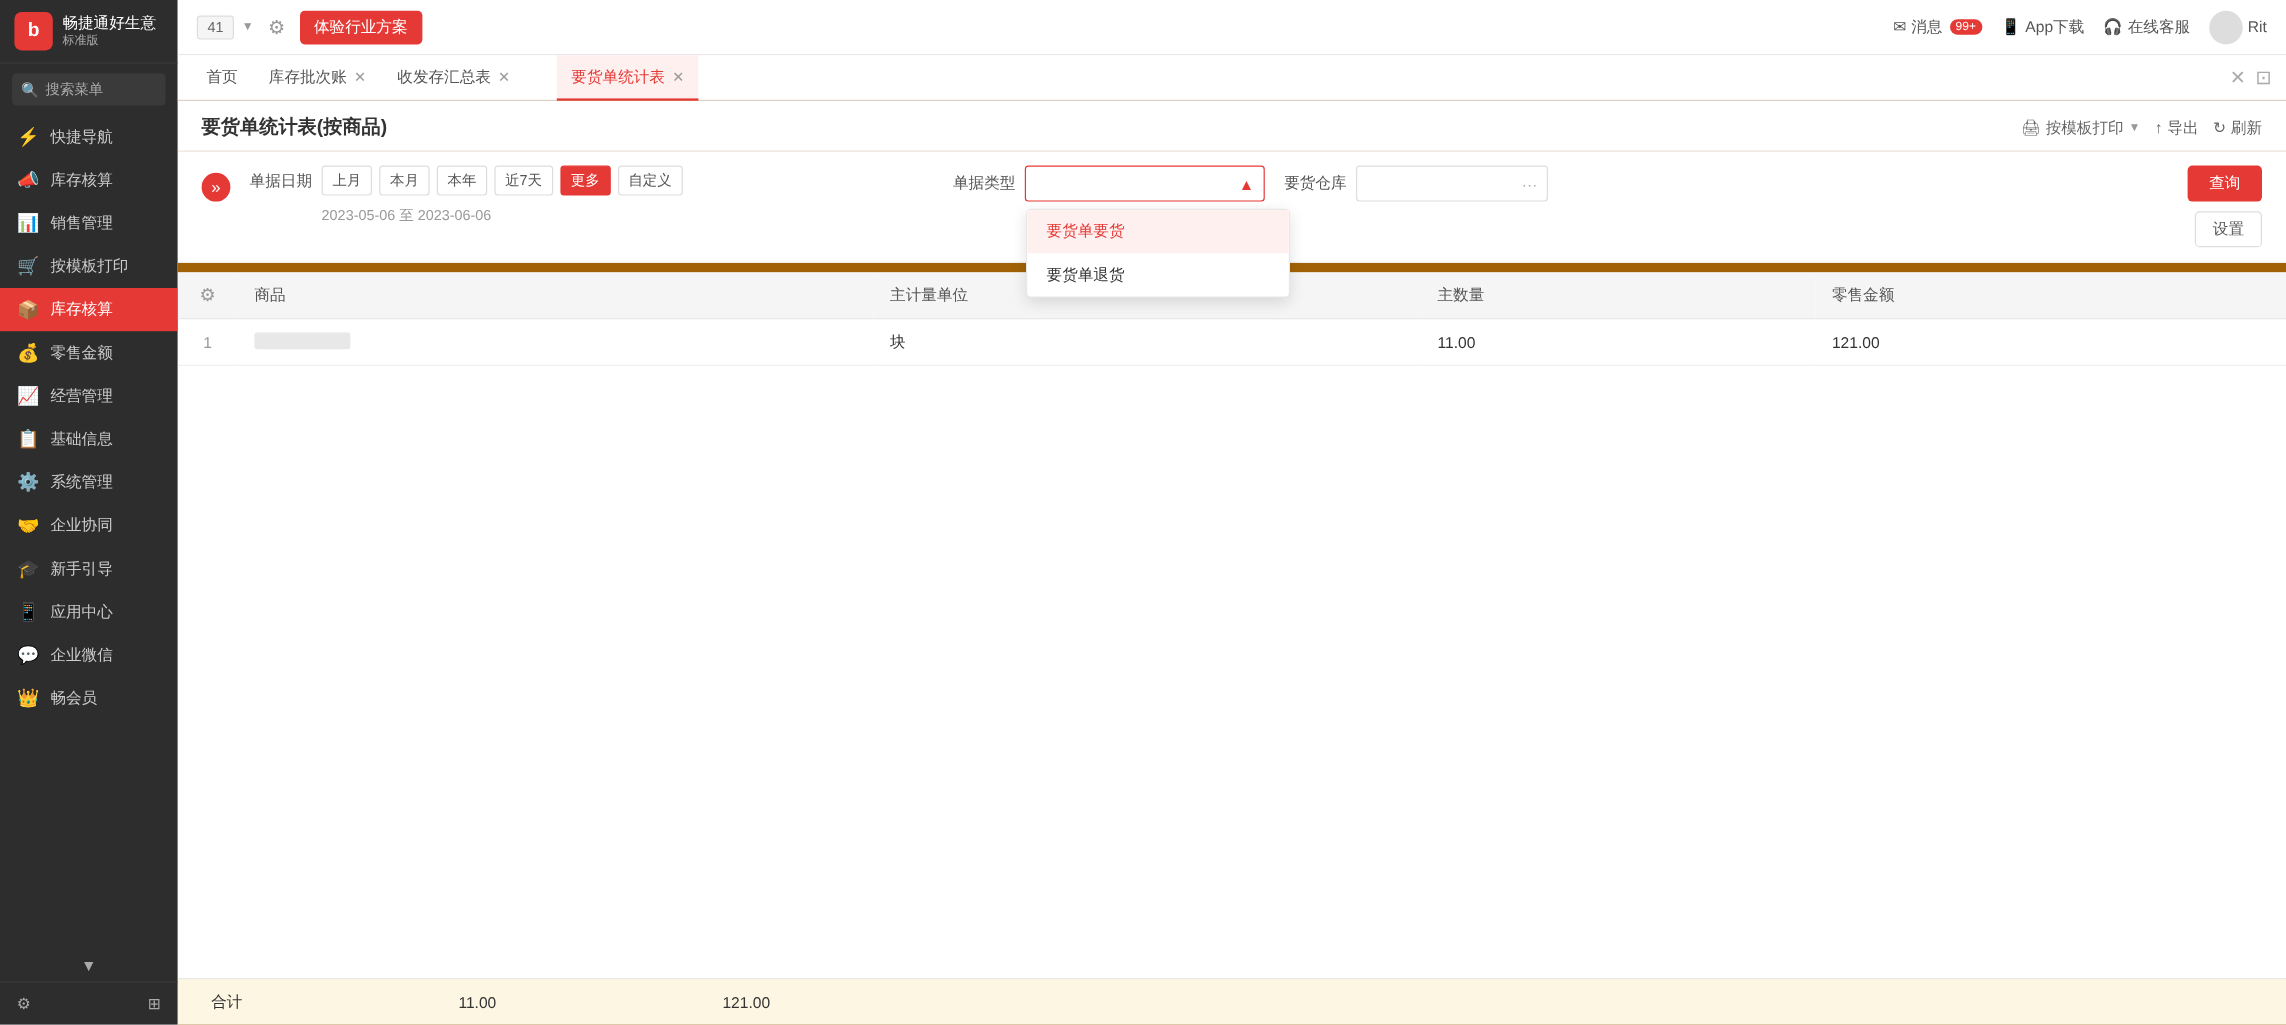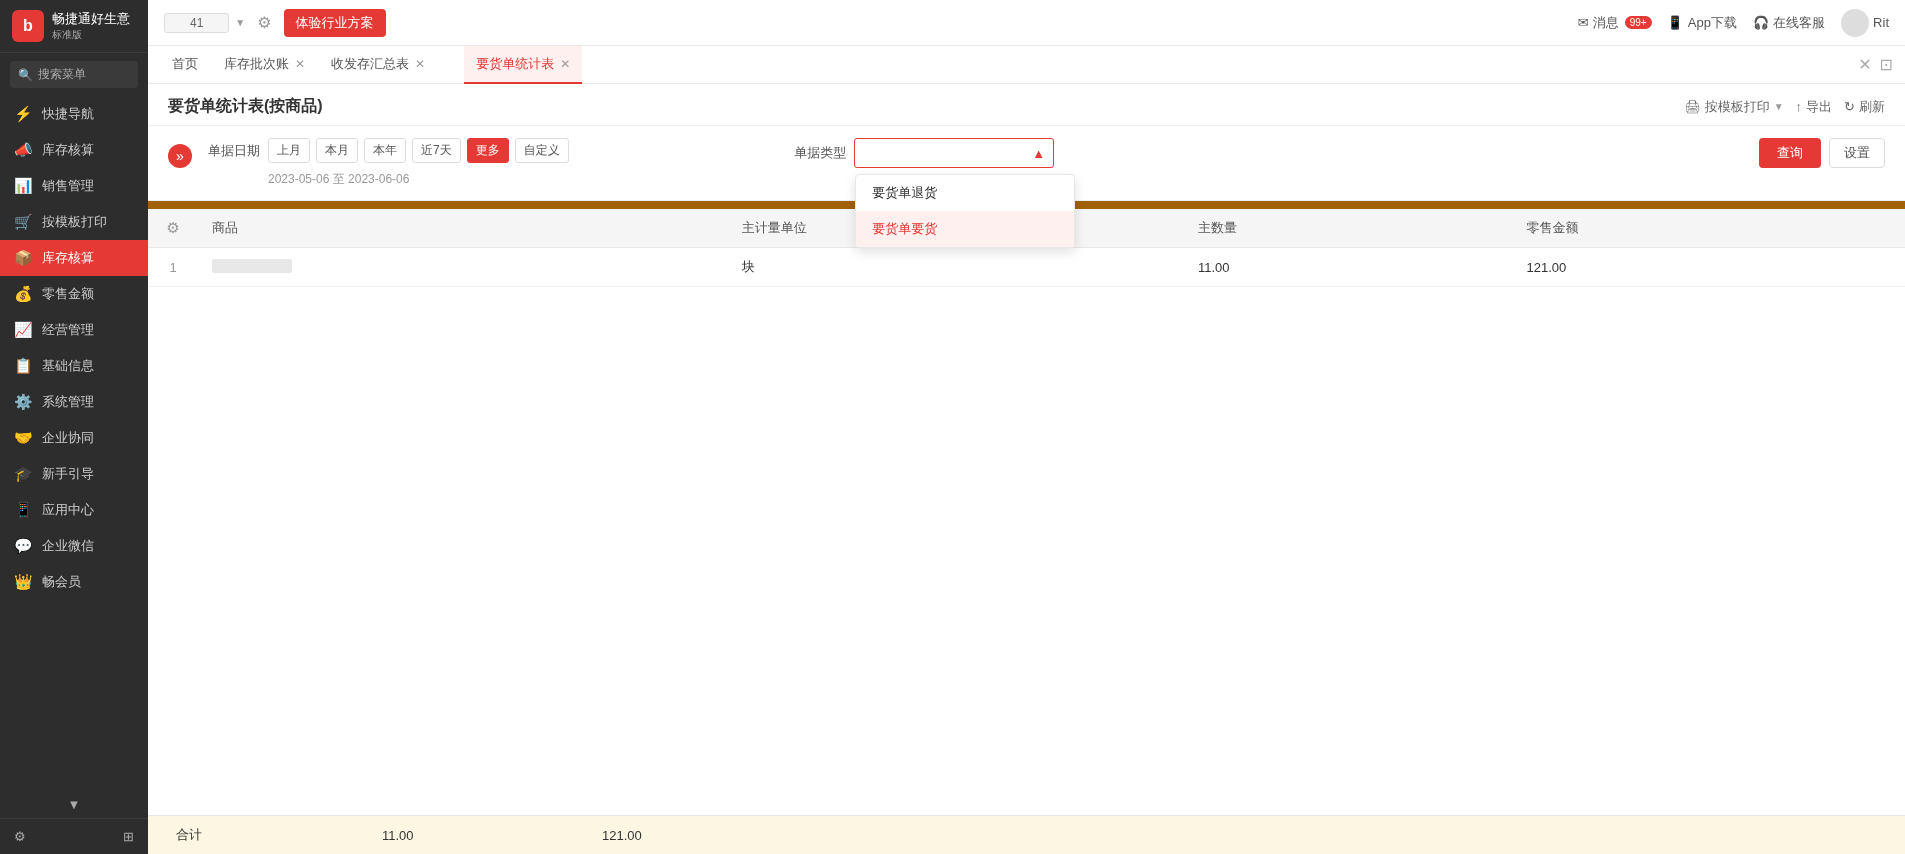--- a/index.html
+++ b/index.html
@@ -101,21 +101,21 @@
       align-items: center;
       gap: 6px;
       color: #666;
       cursor: pointer;
       font-size: 13px;
     }
     .store-badge {
       background: #f5f5f5;
       border: 1px solid #ddd;
       border-radius: 3px;
-      padding: 2px 25px;
+      padding: 2px 8px;
       font-size: 12px;
     }
     .header-btn-trial {
       background: #e53935;
       color: #fff;
       border: none;
       border-radius: 4px;
       padding: 5px 12px;
       cursor: pointer;
       font-size: 13px;
@@ -320,20 +320,21 @@
       display: flex;
       align-items: center;
       justify-content: space-between;
       height: 30px;
     }
     .filter-actions {
       display: flex;
       align-items: flex-end;
       gap: 8px;
       margin-left: auto;
+      flex-direction: column;
     }
     .btn-query {
       background: #e53935;
       color: #fff;
       border: none;
       border-radius: 4px;
       padding: 6px 18px;
       cursor: pointer;
       font-size: 13px;
     }
@@ -608,30 +609,37 @@
         </div>
       </div>
 
       <div class="filter-input-group">
         <span class="filter-label">单据类型</span>
         <div class="filter-select" style="position:relative;">
           <span>&nbsp;</span>
           <span style="color:#e53935;">▲</span>
 
           <div class="dropdown-overlay">
+            <div class="dropdown-item selected">
+              <span>要货单要货</span>
+            </div>
             <div class="dropdown-item">
               <span>要货单退货</span>
             </div>
-            <div class="dropdown-item selected">
-              <span>要货单要货</span>
-            </div>
           </div>
         </div>
       </div>
 
+      <div class="filter-input-group">
+        <span class="filter-label">要货仓库</span>
+        <div class="filter-warehouse">
+          <span>&nbsp;</span>
+          <span class="more-icon">···</span>
+        </div>
+      </div>
 
       <div class="filter-actions">
         <button class="btn-query">查询</button>
         <button class="btn-setting">设置</button>
       </div>
     </div>
 
     <div class="table-container">
       <table class="data-table">
         <thead>

